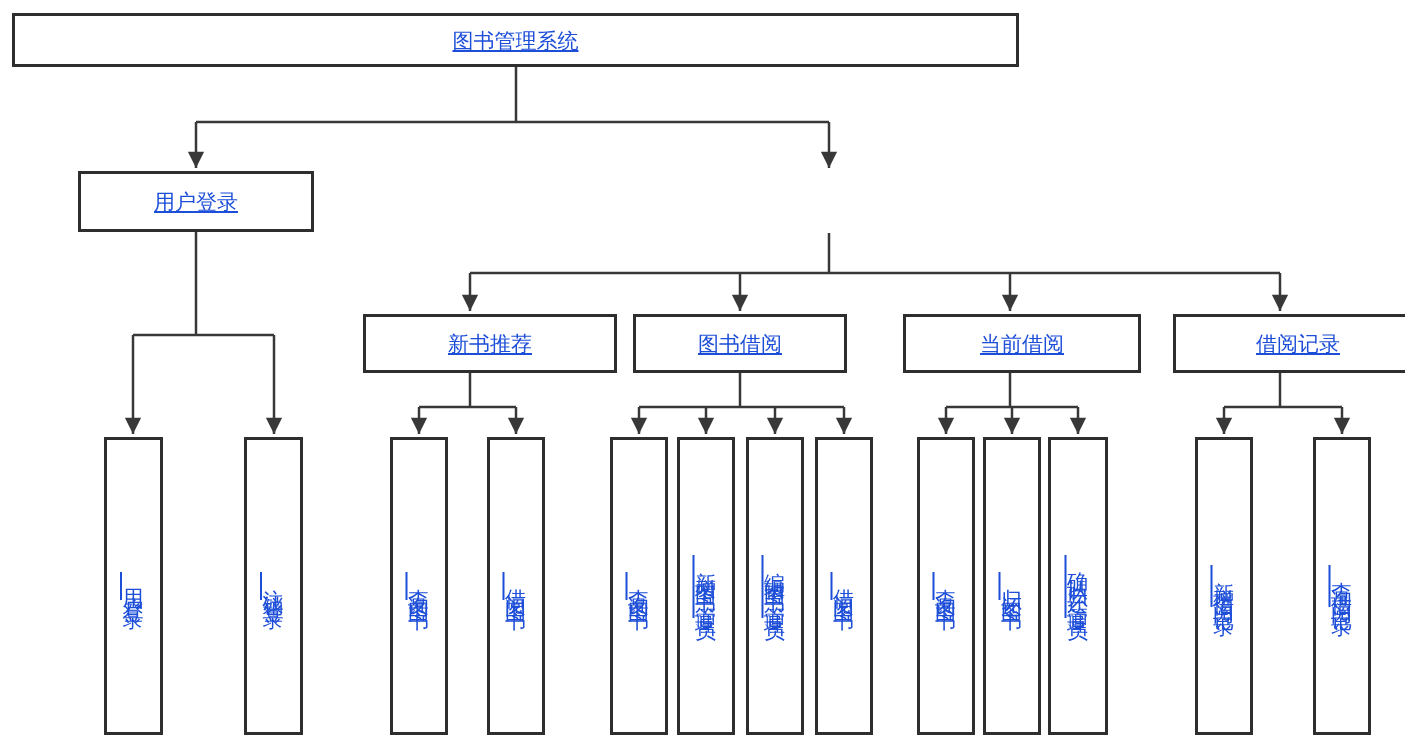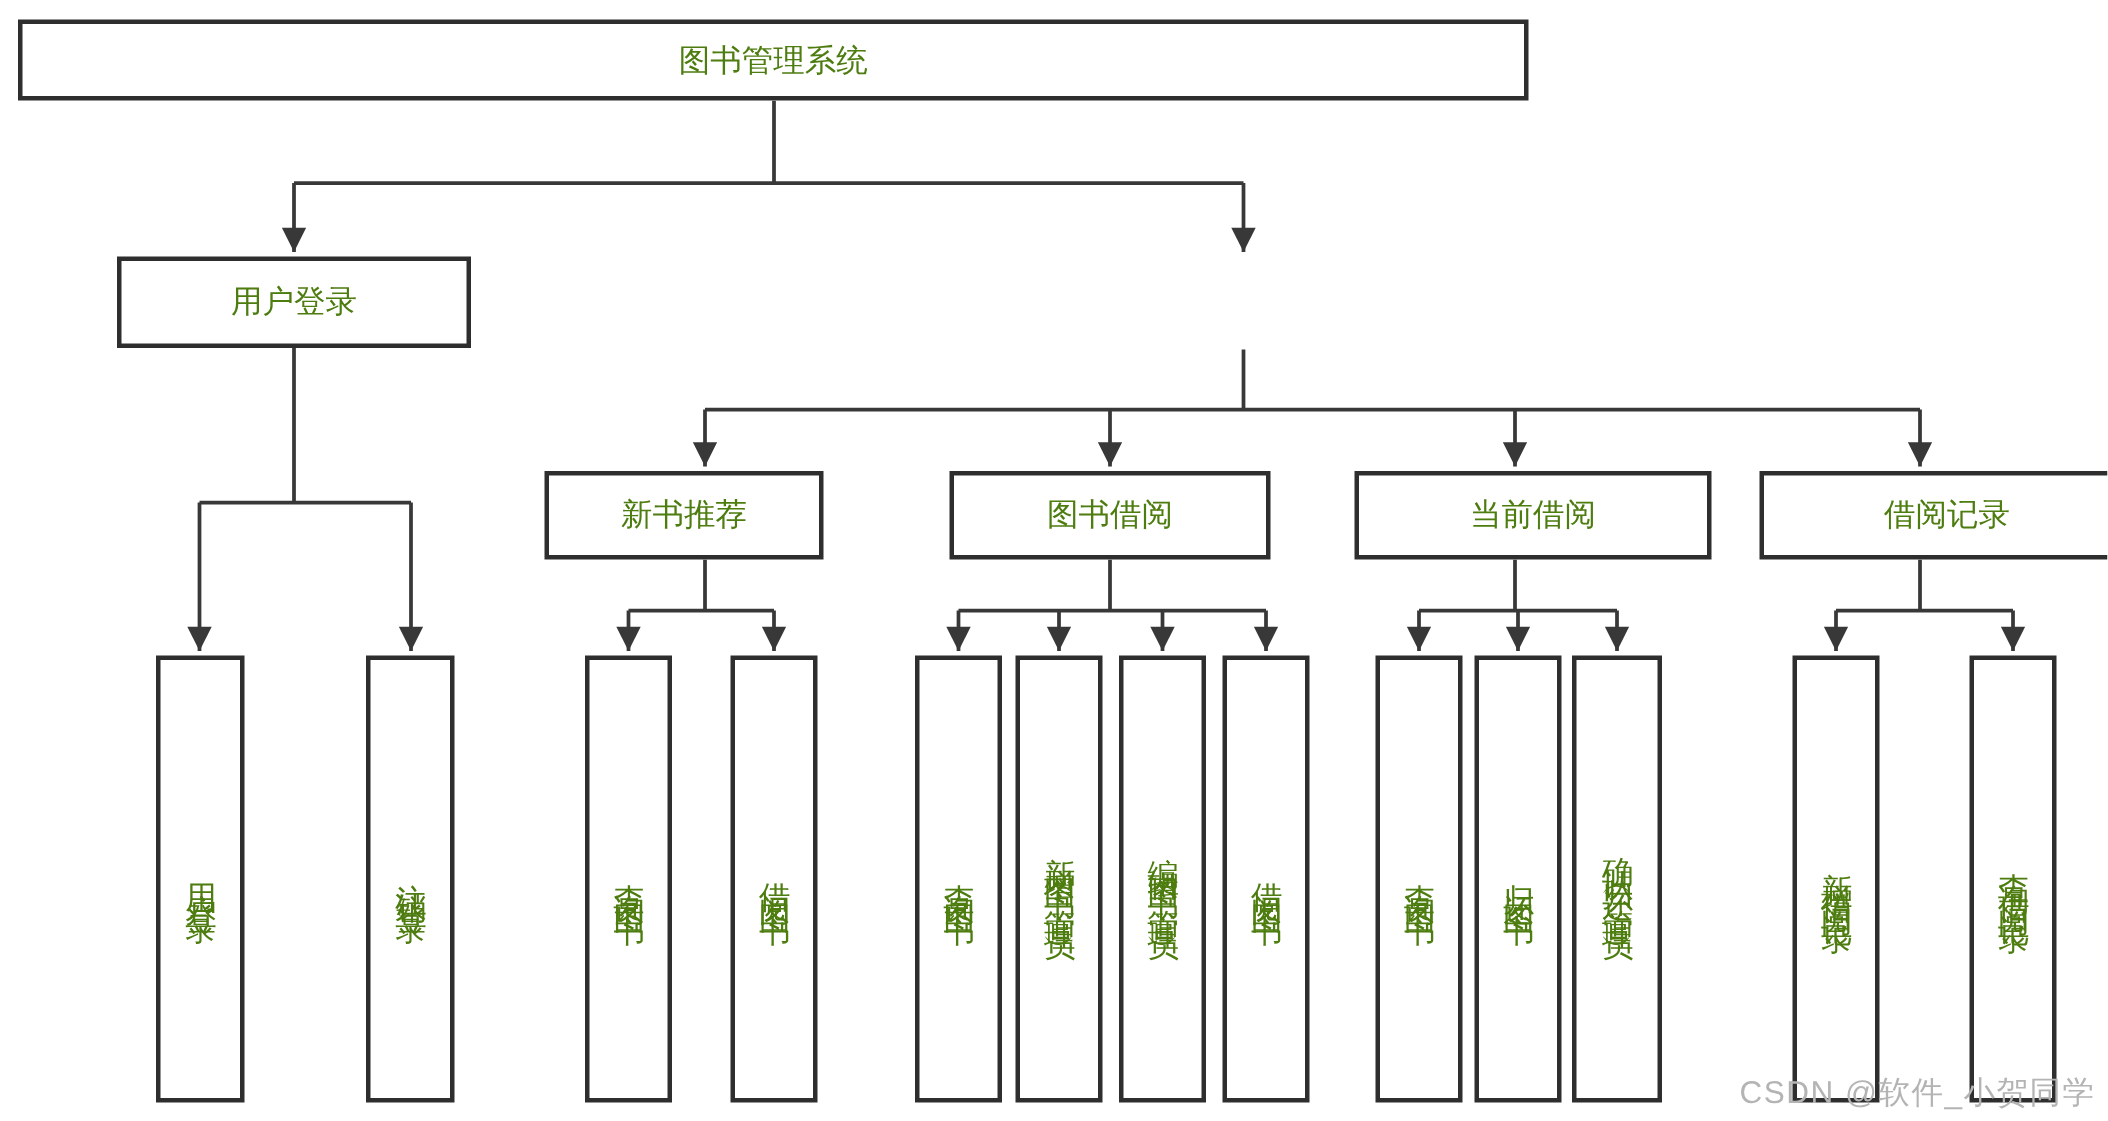--- a/index.html
+++ b/index.html
@@ -15,24 +15,25 @@
     pointer-events:none;
   }
   .node{
     position:absolute;
     box-sizing:border-box;
     background:#ffffff;
     border:3px solid #2e2e2e;
     display:flex;
     align-items:center;
     justify-content:center;
-    color:#4d7c0f;
+    color:#1d4ed8;
     font-size:21px;
     line-height:1;
     z-index:2;
+    text-decoration:underline;
   }
   .node .label{white-space:nowrap;}
   .node.v .label{
     writing-mode:vertical-rl;
     letter-spacing:7px;
     white-space:normal;
   }
   .watermark{
     position:absolute;
     right:8px;
@@ -99,21 +100,21 @@
   </svg>
 
   <div class="node" style="left:12px;top:13px;width:1007px;height:54px;">
     <span class="label">图书管理系统</span>
   </div>
 
   <div class="node" style="left:78px;top:171px;width:236px;height:61px;">
     <span class="label">用户登录</span>
   </div>
 
-  <div class="node" style="left:363px;top:314px;width:186px;height:59px;">
+  <div class="node" style="left:363px;top:314px;width:254px;height:59px;">
     <span class="label">新书推荐</span>
   </div>
   <div class="node" style="left:633px;top:314px;width:214px;height:59px;">
     <span class="label">图书借阅</span>
   </div>
   <div class="node" style="left:903px;top:314px;width:238px;height:59px;">
     <span class="label">当前借阅</span>
   </div>
   <div class="node" style="left:1173px;top:314px;width:250px;height:59px;">
     <span class="label">借阅记录</span>
@@ -156,15 +157,14 @@
     <span class="label">确认归还（管理员）</span>
   </div>
 
   <div class="node v" style="left:1195px;top:437px;width:58px;height:298px;">
     <span class="label">新增借阅记录</span>
   </div>
   <div class="node v" style="left:1313px;top:437px;width:58px;height:298px;">
     <span class="label">查询借阅记录</span>
   </div>
 
-  <div class="watermark">CSDN @软件_小贺同学</div>
 
 </div>
 
 </body></html>

